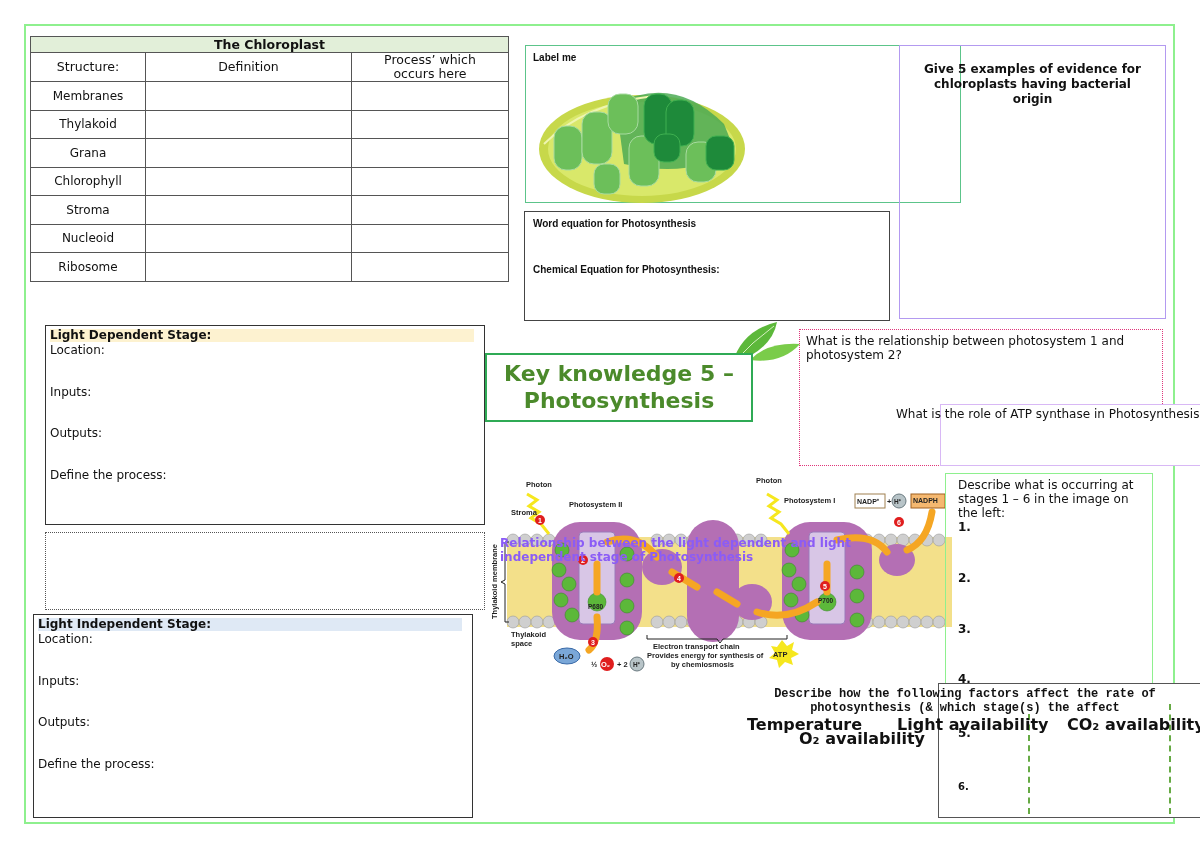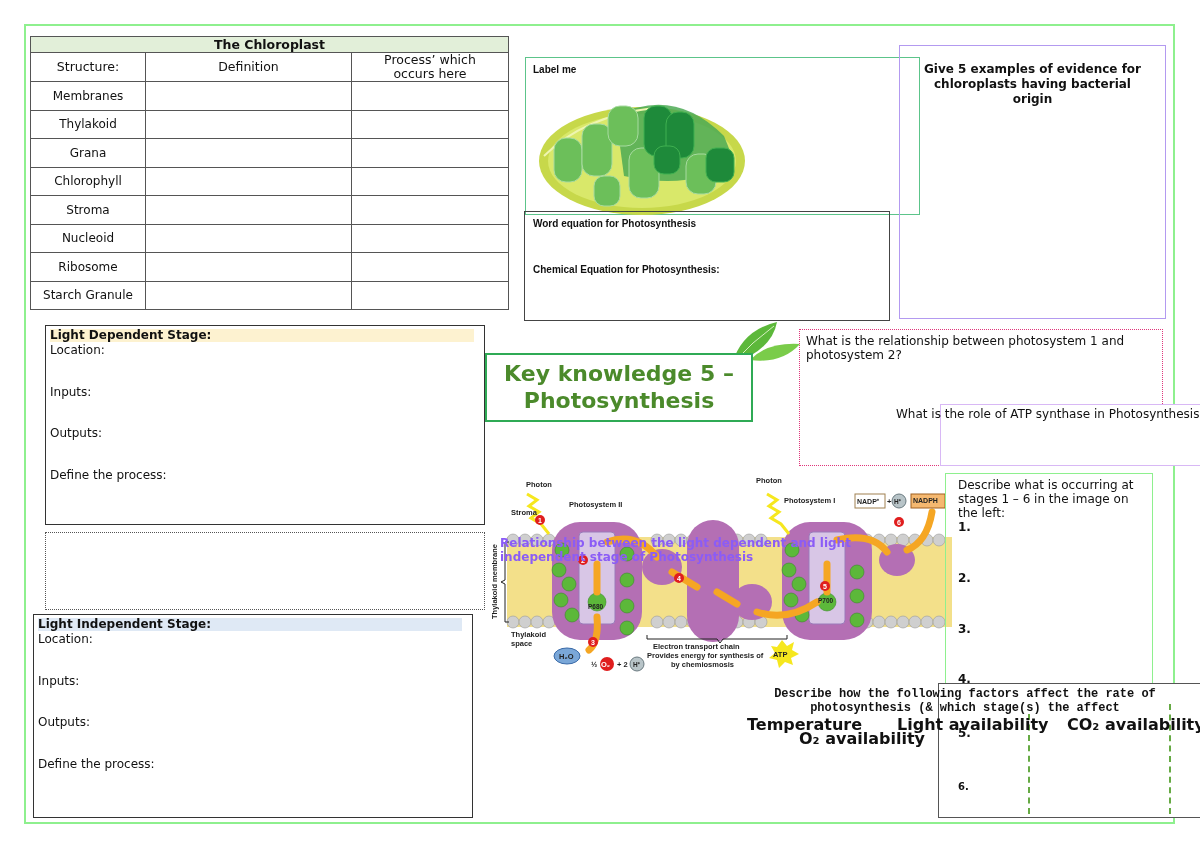--- a/index.html
+++ b/index.html
@@ -12,21 +12,21 @@
   
   #chloro-table { left:30px; top:36px; width:479px; border-collapse:collapse; font-size:12px; }
   #chloro-table table { width:100%; border-collapse:collapse; }
   #chloro-table td, #chloro-table th { border:1.5px solid #555; text-align:center; padding:0; }
   #chloro-table .title-row th { background:#e2efd9; font-weight:bold; height:15px; font-size:12.5px; line-height:14px; }
   #chloro-table .hdr th { height:28px; font-weight:normal; font-size:12.5px; line-height:14px; }
   #chloro-table tbody td { height:27.5px; font-size:12px; }
   #chloro-table col.c1 { width:115px; } #chloro-table col.c2 { width:206px; }
 
   
-  #label-box { left:525px; top:45px; width:395px; height:158px; border:1.5px solid #5cc48a;margin-top:12px; }
+  #label-box { left:525px; top:45px; width:436px; height:158px; border:1.5px solid #5cc48a; }
   #label-box .lbl { position:absolute; left:7px; top:6px; font-family:"Liberation Sans", sans-serif; font-weight:bold; font-size:10px; }
 
   
   #eq-box { left:524px; top:211px; width:366px; height:110px; border:1.5px solid #444; font-family:"Liberation Sans", sans-serif; font-weight:bold; font-size:10px; }
   #eq-box .w { position:absolute; left:8px; top:6px; }
   #eq-box .c { position:absolute; left:8px; top:52px; }
 
   
   #evidence-box { left:899px; top:45px; width:267px; height:274px; border:1.5px solid #b39af0; text-align:center; font-weight:bold; font-size:12px; line-height:15px; padding-top:16px; }
 
@@ -111,25 +111,20 @@
           <td></td>
           <td></td>
         </tr>
         <tr>
           <td>Nucleoid</td>
           <td></td>
           <td></td>
         </tr>
         <tr>
           <td>Ribosome</td>
-          <td></td>
-          <td></td>
-        </tr>
-        <tr>
-          <td>Starch Granule</td>
           <td></td>
           <td></td>
         </tr>
       </tbody>
   </table>
 </div>
 
 <div id="label-box" class="abs">
   <span class="lbl">Label me</span>
   <svg width="220" height="140" style="position:absolute;left:8px;top:18px;" viewBox="0 0 220 140">

